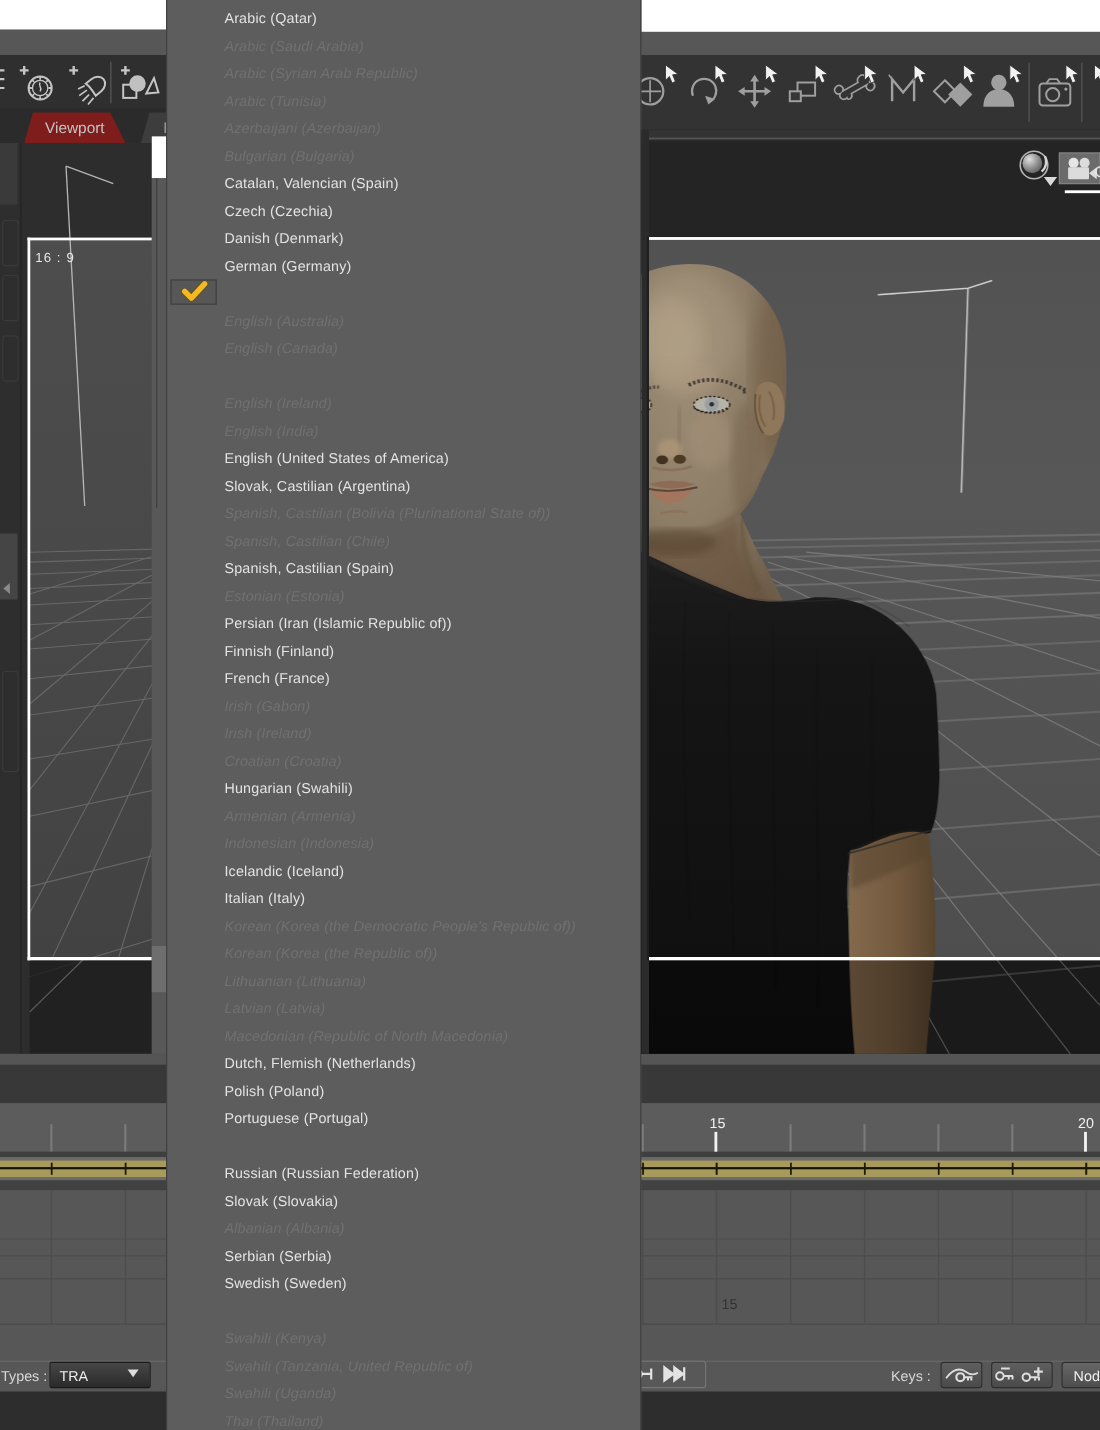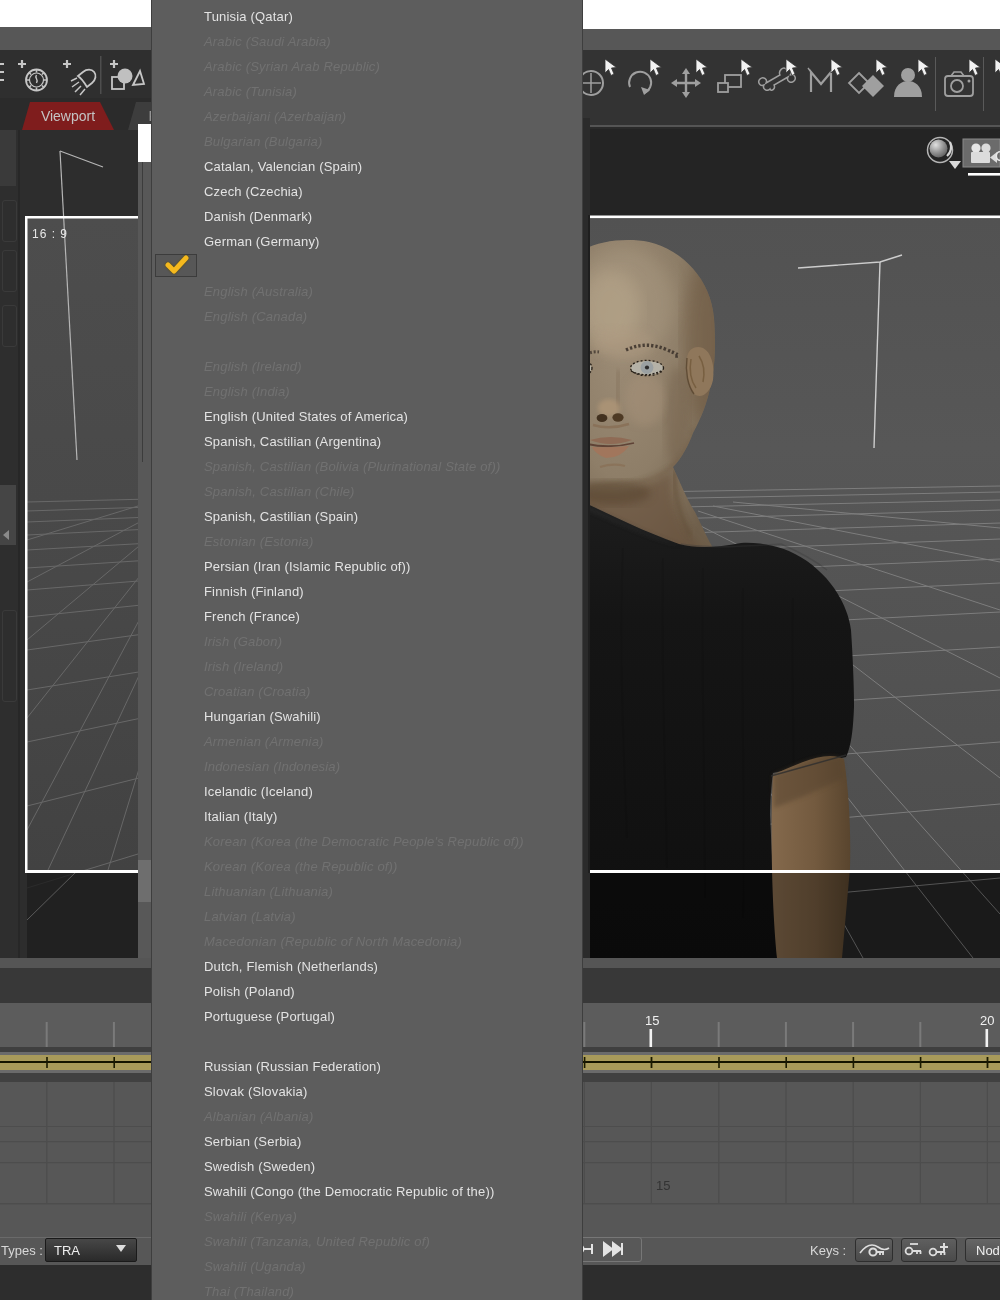--- a/index.html
+++ b/index.html
@@ -469,36 +469,36 @@
             <path d="M34 13 h9 m-4 0 v3 m3.5 -3 v3"></path>
    <path d="M42 4 v8 m-4 -4 h8" stroke-width="2"></path>
   </g>
  </svg>
 </div>
 <div class="btn" style="left:965px;top:270px;width:45px;height:24px;background:linear-gradient(#666,#4e4e4e);">
  <span style="position:absolute;left:10px;top:4px;font-size:13px;color:#f0f0f0;">Nod</span>
 </div>
 </div>
 <div id="menu">
-<div class="mi" style="top:3.5px">Tunisia (Qatar)</div>
+<div class="mi" style="top:3.5px">Arabic (Qatar)</div>
 <div class="mi dis" style="top:28.5px">Arabic (Saudi Arabia)</div>
 <div class="mi dis" style="top:53.5px">Arabic (Syrian Arab Republic)</div>
 <div class="mi dis" style="top:78.5px">Arabic (Tunisia)</div>
 <div class="mi dis" style="top:103.5px">Azerbaijani (Azerbaijan)</div>
 <div class="mi dis" style="top:128.5px">Bulgarian (Bulgaria)</div>
 <div class="mi" style="top:153.5px">Catalan, Valencian (Spain)</div>
 <div class="mi" style="top:178.5px">Czech (Czechia)</div>
 <div class="mi" style="top:203.5px">Danish (Denmark)</div>
 <div class="mi" style="top:228.5px">German (Germany)</div>
 <div class="mi dis" style="top:278.5px">English (Australia)</div>
 <div class="mi dis" style="top:303.5px">English (Canada)</div>
 <div class="mi dis" style="top:353.5px">English (Ireland)</div>
 <div class="mi dis" style="top:378.5px">English (India)</div>
 <div class="mi" style="top:403.5px">English (United States of America)</div>
-<div class="mi" style="top:428.5px">Spanish, Castilian (Argentina)</div>
+<div class="mi" style="top:428.5px">Slovak, Castilian (Argentina)</div>
 <div class="mi dis" style="top:453.5px">Spanish, Castilian (Bolivia (Plurinational State of))</div>
 <div class="mi dis" style="top:478.5px">Spanish, Castilian (Chile)</div>
 <div class="mi" style="top:503.5px">Spanish, Castilian (Spain)</div>
 <div class="mi dis" style="top:528.5px">Estonian (Estonia)</div>
 <div class="mi" style="top:553.5px">Persian (Iran (Islamic Republic of))</div>
 <div class="mi" style="top:578.5px">Finnish (Finland)</div>
 <div class="mi" style="top:603.5px">French (France)</div>
 <div class="mi dis" style="top:628.5px">Irish (Gabon)</div>
 <div class="mi dis" style="top:653.5px">Irish (Ireland)</div>
 <div class="mi dis" style="top:678.5px">Croatian (Croatia)</div>
@@ -513,21 +513,20 @@
 <div class="mi dis" style="top:903.5px">Latvian (Latvia)</div>
 <div class="mi dis" style="top:928.5px">Macedonian (Republic of North Macedonia)</div>
 <div class="mi" style="top:953.5px">Dutch, Flemish (Netherlands)</div>
 <div class="mi" style="top:978.5px">Polish (Poland)</div>
 <div class="mi" style="top:1003.5px">Portuguese (Portugal)</div>
 <div class="mi" style="top:1053.5px">Russian (Russian Federation)</div>
 <div class="mi" style="top:1078.5px">Slovak (Slovakia)</div>
 <div class="mi dis" style="top:1103.5px">Albanian (Albania)</div>
 <div class="mi" style="top:1128.5px">Serbian (Serbia)</div>
 <div class="mi" style="top:1153.5px">Swedish (Sweden)</div>
-<div class="mi" style="top:1178.5px">Swahili (Congo (the Democratic Republic of the))</div>
 <div class="mi dis" style="top:1203.5px">Swahili (Kenya)</div>
 <div class="mi dis" style="top:1228.5px">Swahili (Tanzania, United Republic of)</div>
 <div class="mi dis" style="top:1253.5px">Swahili (Uganda)</div>
 <div class="mi dis" style="top:1278.5px">Thai (Thailand)</div>
       <div id="chk"><svg width="40" height="21" viewBox="0 0 40 21">
           <path d="M12 10 l6 6 12 -13" stroke="#f5b91e" stroke-width="5" fill="none" stroke-linecap="round" stroke-linejoin="round" style="filter:drop-shadow(0 0 1px #5a4a00)"></path>
         </svg></div>
 </div>
   </div>
 </body></html>

